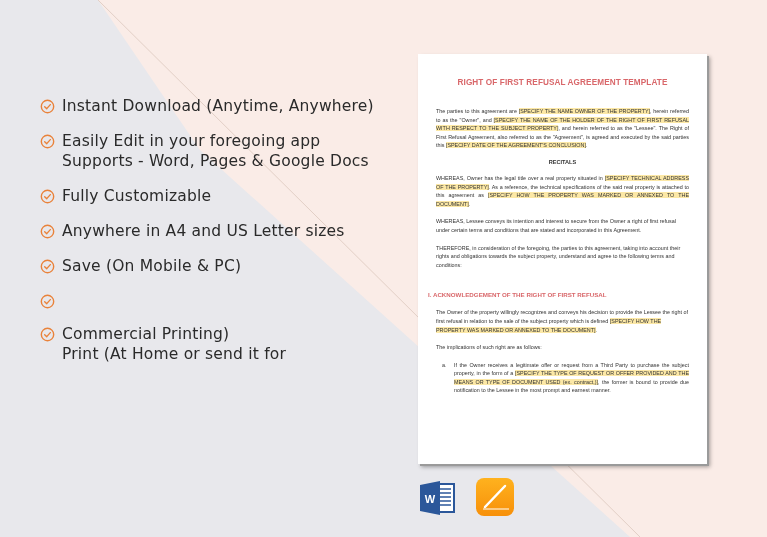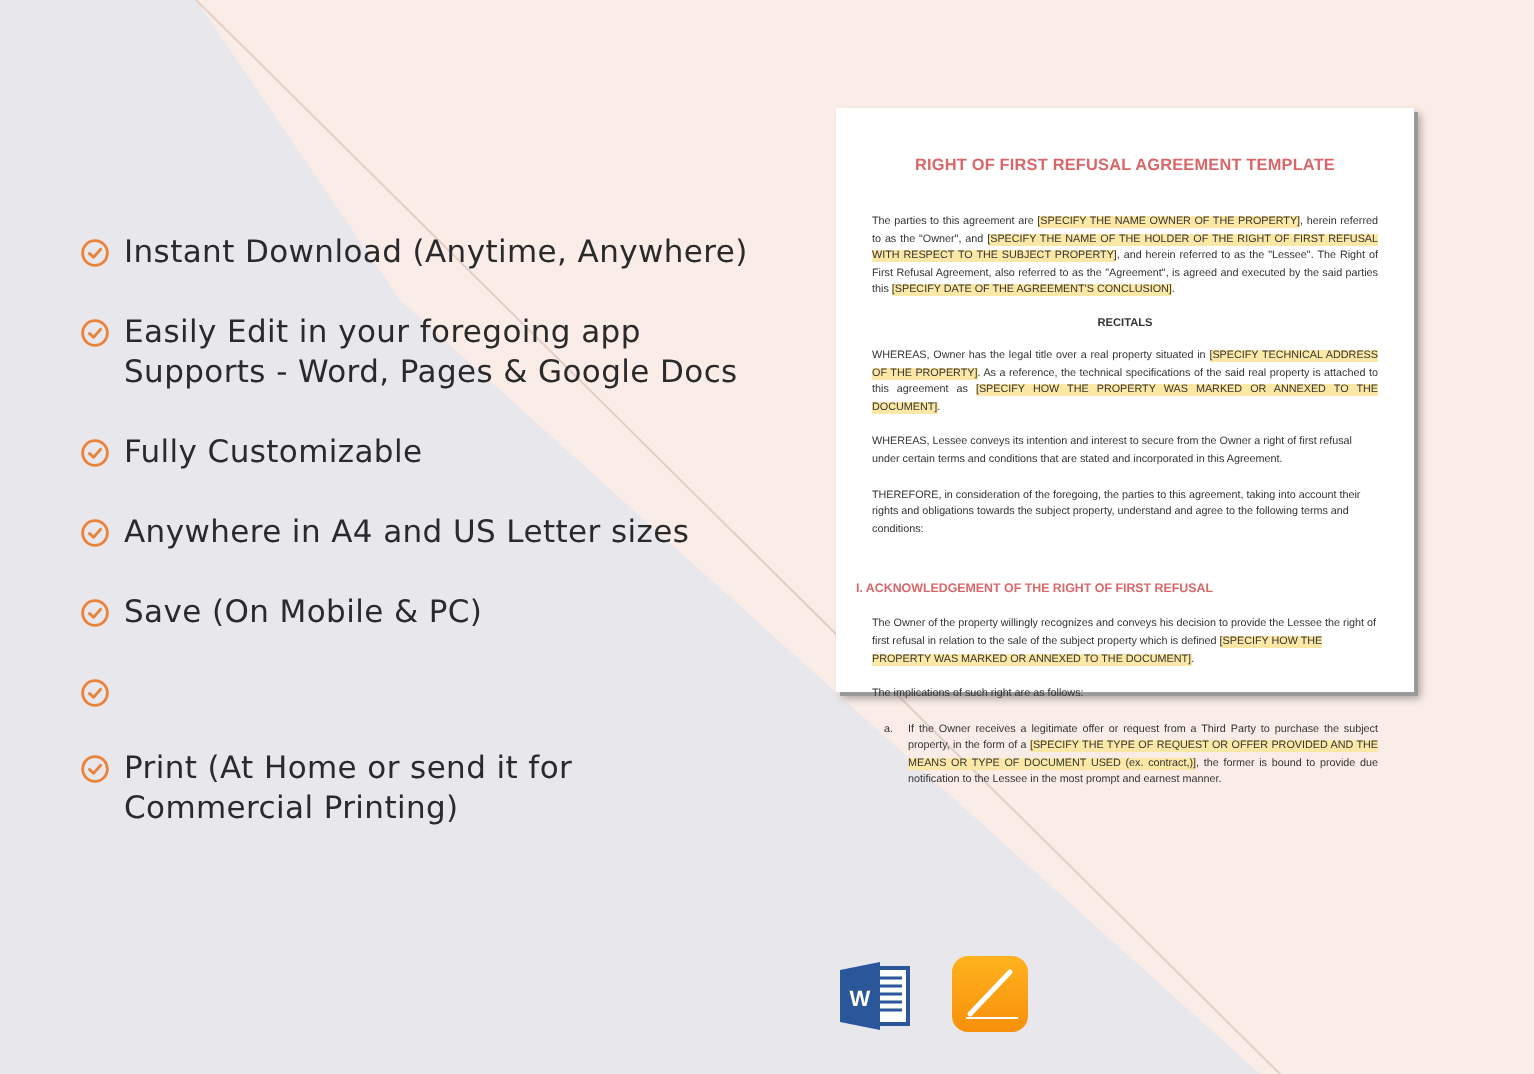--- a/index.html
+++ b/index.html
@@ -13,31 +13,31 @@
     background: #faece7;
     clip-path: polygon(98px 0, 767px 0, 767px 537px, 630px 537px, 200px 150px);
   }
   .diag-line {
     position: absolute; left: 0; top: 0; width: 767px; height: 537px;
   }
   .features {
     position: absolute; left: 40px; top: 96px; width: 340px;
   }
   .feature {
-    display: flex; align-items: flex-start; margin-bottom: 15px; margin-top: 20px;
+    display: flex; align-items: flex-start; margin-bottom: 15px;
   }
   .check {
     width: 15px; height: 15px; flex: 0 0 15px; margin-top: 3px; margin-right: 7px;
   }
   .ftext {
     font-size: 15.5px; line-height: 20px; color: #2a2a2a; letter-spacing: 0.2px;
   }
   .ftext div { white-space: nowrap; }
   .doc {
-    position: absolute; left: 418px; top: 54px; width: 289px; height: 292px;
+    position: absolute; left: 418px; top: 54px; width: 289px; height: 410px;
     background: #fff;
     box-shadow: 2px 2px 0 #9a9a9a, 3px 3px 4px rgba(0,0,0,0.35);
     padding: 24px 18px 0 18px;
     font-family: "Liberation Sans", sans-serif;
     color: #333;
   }
   .doc-title {
     text-align: center; color: #d9676a; font-size: 8.2px; font-weight: bold; letter-spacing: 0.1px;
     margin-bottom: 20px;
   }
@@ -112,22 +112,22 @@
           <circle cx="8" cy="8" r="6.6" fill="none" stroke="#e9823a" stroke-width="1.5"></circle>
           <polyline points="5,8.2 7.2,10.3 11,6" fill="none" stroke="#e9823a" stroke-width="1.5" stroke-linecap="round" stroke-linejoin="round"></polyline>
         </svg></span>
     </div>
     <div class="feature">
       <span class="check"><svg viewBox="0 0 16 16" width="15" height="15">
           <circle cx="8" cy="8" r="6.6" fill="none" stroke="#e9823a" stroke-width="1.5"></circle>
           <polyline points="5,8.2 7.2,10.3 11,6" fill="none" stroke="#e9823a" stroke-width="1.5" stroke-linecap="round" stroke-linejoin="round"></polyline>
         </svg></span>
       <div class="ftext">
+        <div>Commercial Printing)</div>
         <div>Print (At Home or send it for</div>
-        <div>Commercial Printing)</div>
       </div>
     </div>
   </div>
 
 <div class="doc">
   <div class="doc-title">RIGHT OF FIRST REFUSAL AGREEMENT TEMPLATE</div>
   <div class="p"><span>The parties to this agreement are </span><span class="hl">[SPECIFY THE NAME OWNER OF THE PROPERTY]</span><span>, herein referred to as the "Owner", and </span><span class="hl">[SPECIFY THE NAME OF THE HOLDER OF THE RIGHT OF FIRST REFUSAL WITH RESPECT TO THE SUBJECT PROPERTY]</span><span>, and herein referred to as the "Lessee". The Right of First Refusal Agreement, also referred to as the "Agreement", is agreed and executed by the said parties this </span><span class="hl">[SPECIFY DATE OF THE AGREEMENT'S CONCLUSION]</span><span>.</span></div>
   <div class="recitals">RECITALS</div>
   <div class="p"><span>WHEREAS, Owner has the legal title over a real property situated in </span><span class="hl">[SPECIFY TECHNICAL ADDRESS OF THE PROPERTY]</span><span>. As a reference, the technical specifications of the said real property is attached to this agreement as </span><span class="hl">[SPECIFY HOW THE PROPERTY WAS MARKED OR ANNEXED TO THE DOCUMENT]</span><span>.</span></div>
   <div class="p" style="text-align:left">WHEREAS, Lessee conveys its intention and interest to secure from the Owner a right of first refusal under certain terms and conditions that are stated and incorporated in this Agreement.</div>

